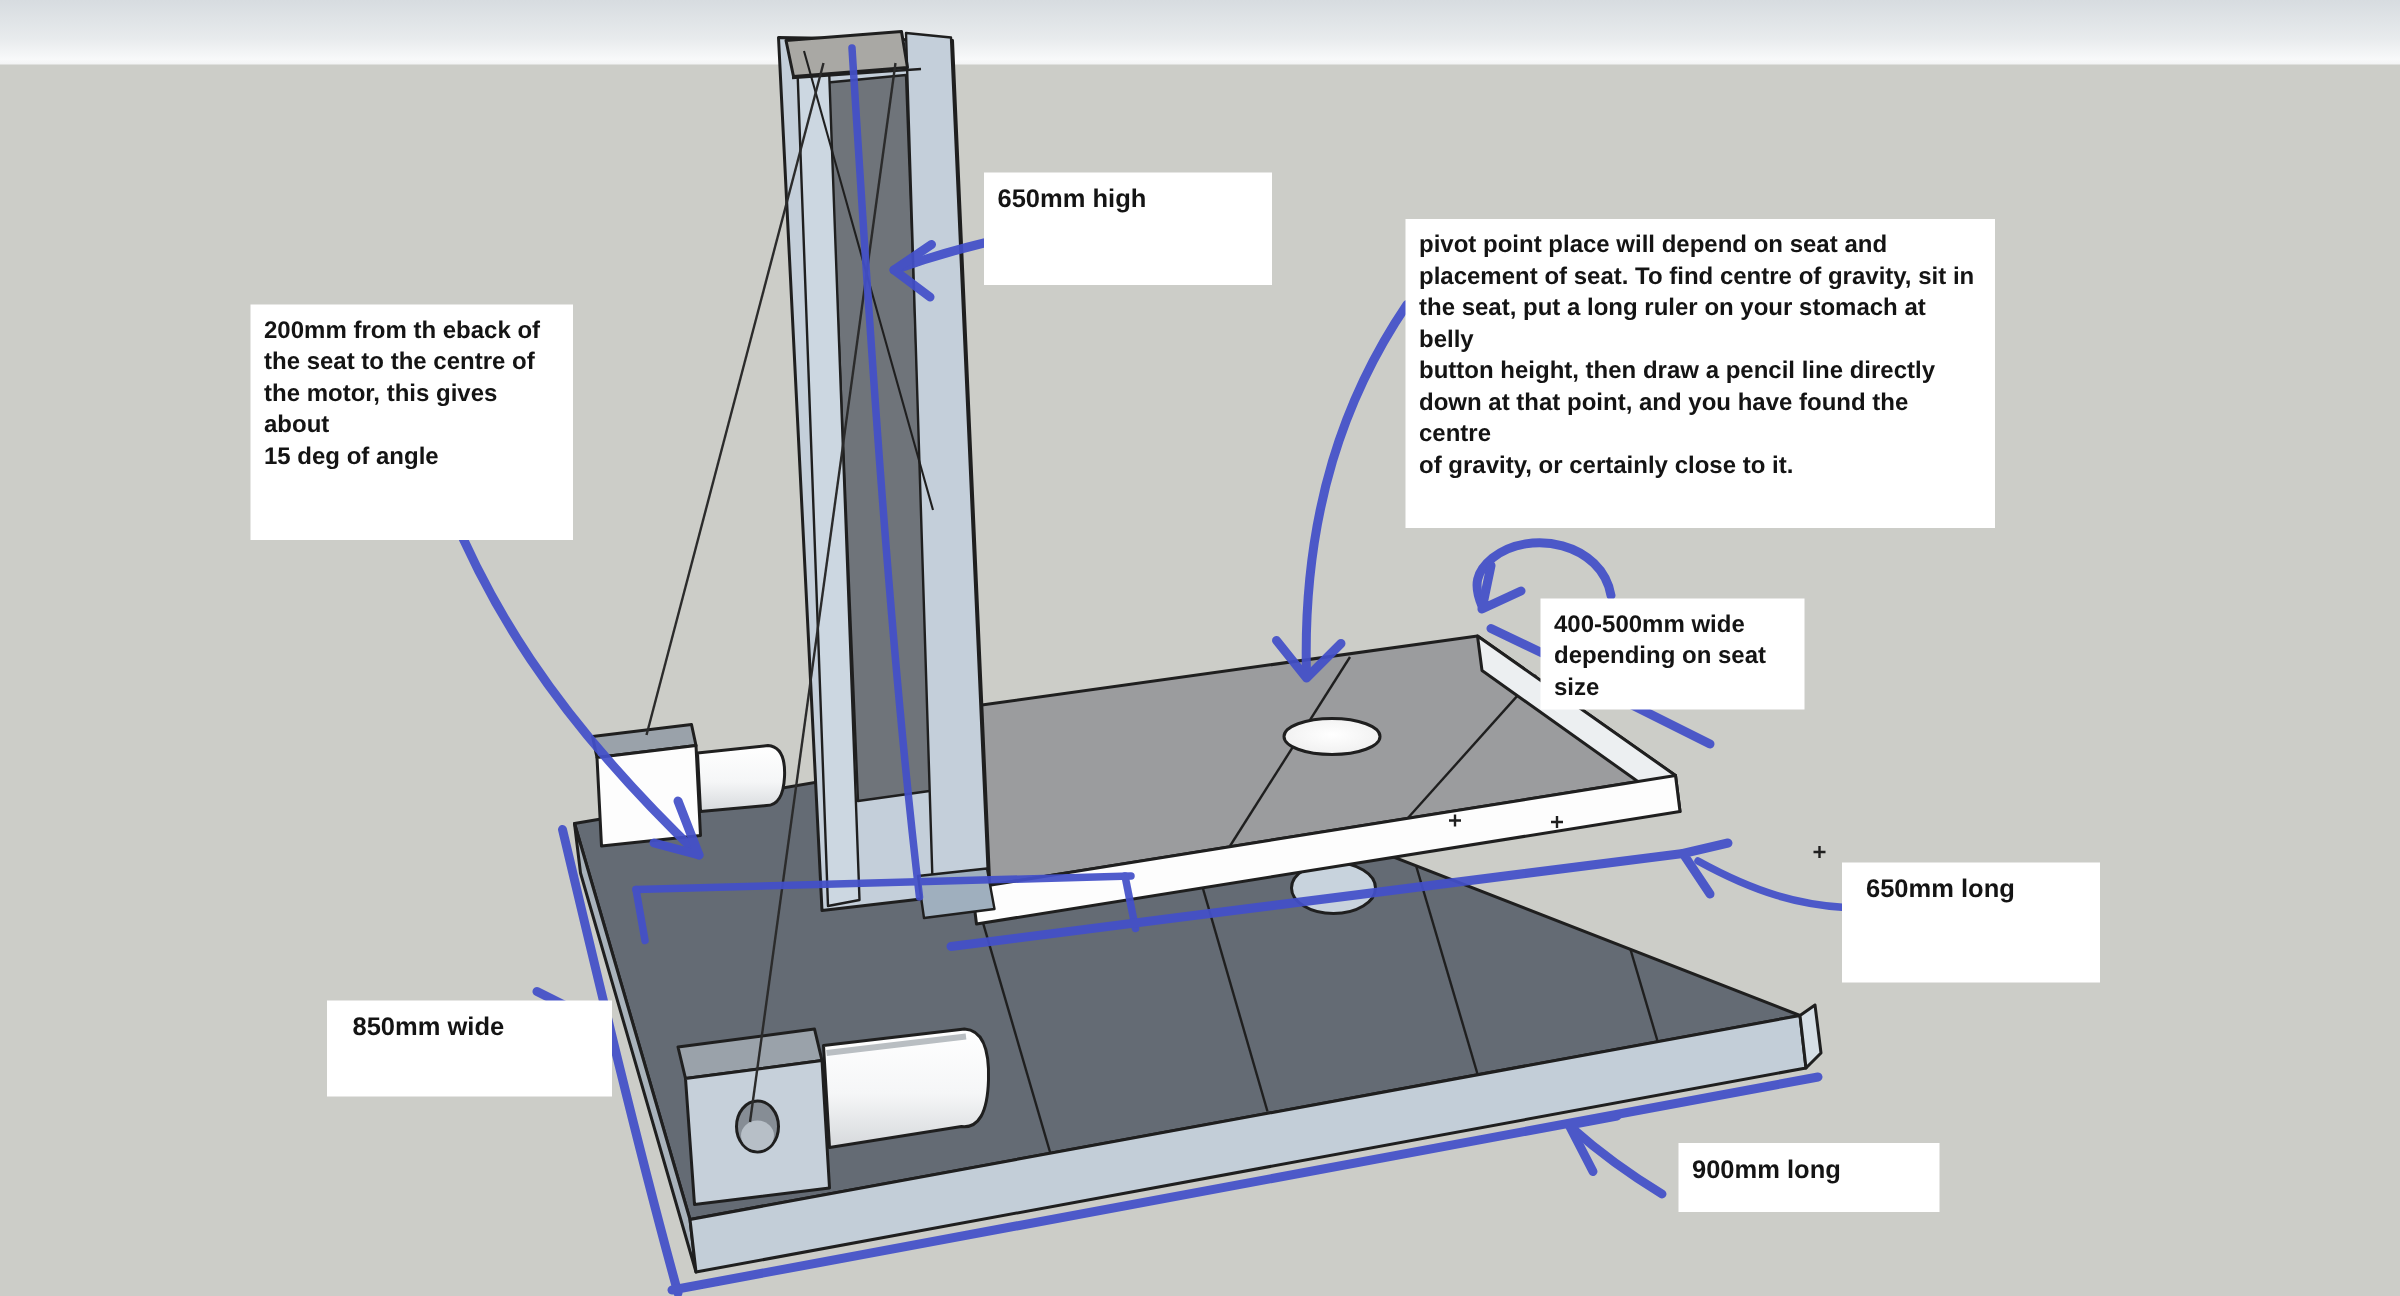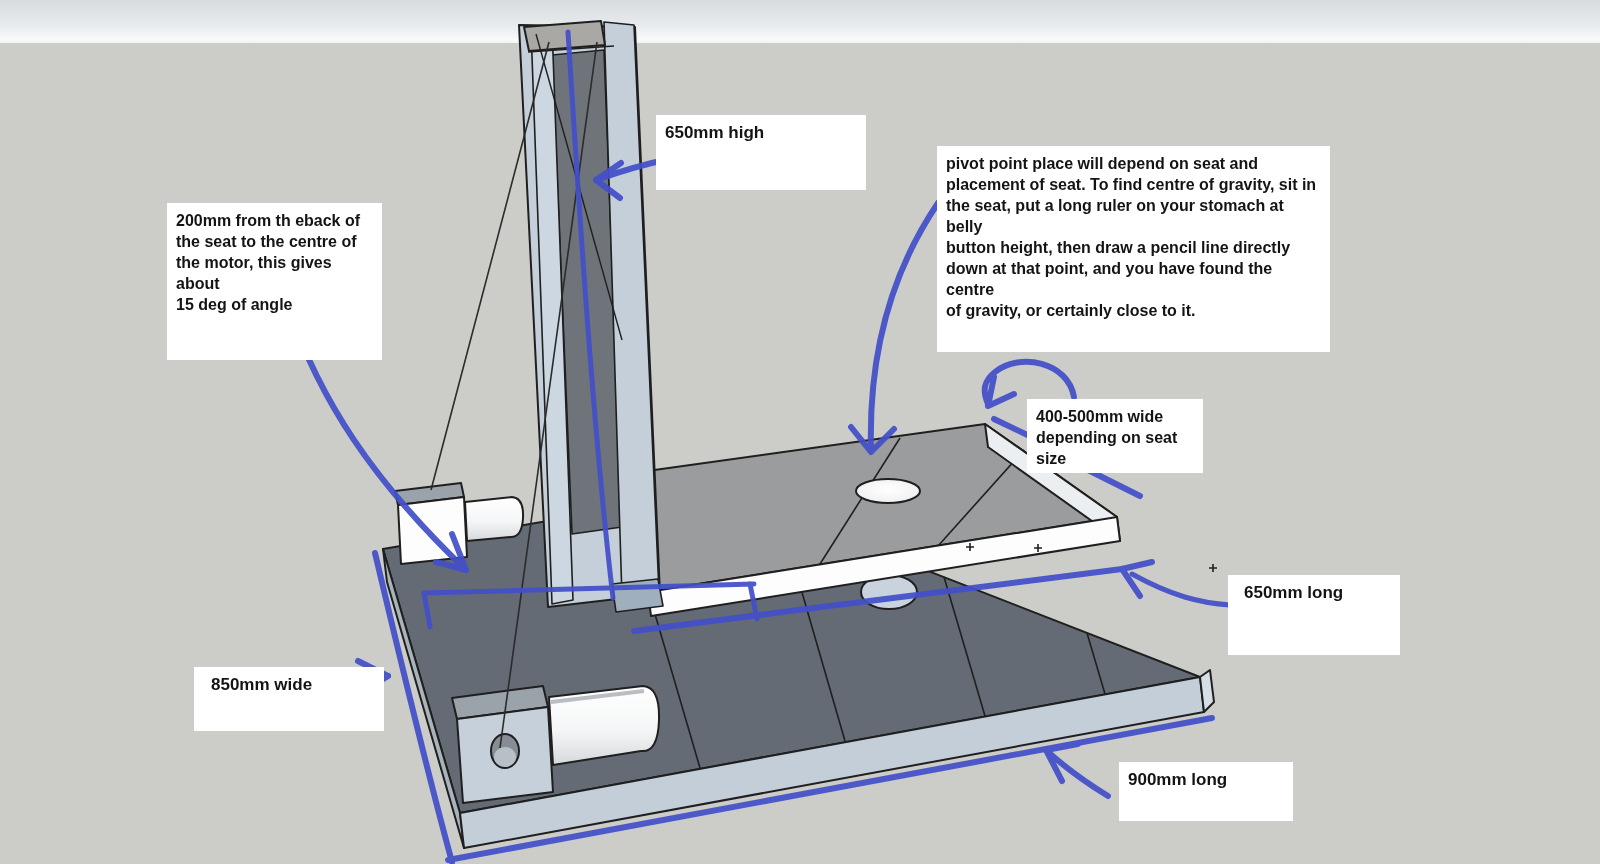--- a/index.html
+++ b/index.html
@@ -149,37 +149,37 @@
         <path d="M1086,469 L1140,496"></path>
       </g>
 
       <g stroke-width="6">
         <path d="M938,203 C898,262 868,340 871,450"></path>
         <path d="M871,452 L851,427 M871,452 L894,429"></path>
       </g>
     </g>
   </svg>
 
-  <div class="label single" style="left:656px;top:115px;width:210px;height:75px;">650mm high</div>
+  <div class="label single" style="left:656px;top:115px;width:192px;height:75px;">650mm high</div>
 
   <div class="label" style="left:148px;top:203px;width:215px;height:157px;margin-left:19px;">200mm from th eback of
 the seat to the centre of
 the motor, this gives about
 15 deg of angle</div>
 
   <div class="label" style="left:937px;top:114px;width:393px;height:206px;margin-top:32px;">pivot point place will depend on seat and
 placement of seat. To find centre of gravity, sit in
 the seat, put a long ruler on your stomach at belly
 button height, then draw a pencil line directly
 down at that point, and you have found the centre
 of gravity, or certainly close to it.</div>
 
   <div class="label" style="left:1027px;top:399px;width:176px;height:74px;">400-500mm wide
 depending on seat
 size</div>
 
   <div class="label single" style="left:1228px;top:575px;width:172px;height:80px;padding-left:16px;">650mm long</div>
 
-  <div class="label single" style="left:194px;top:667px;width:190px;height:64px;padding-left:17px;">850mm wide</div>
+  <div class="label single" style="left:218px;top:667px;width:190px;height:64px;padding-left:17px;">850mm wide</div>
 
-  <div class="label single" style="left:1119px;top:762px;width:174px;height:59px;">900mm long</div>
+  <div class="label single" style="left:1119px;top:762px;width:174px;height:46px;">900mm long</div>
 
 </div>
 
 </body></html>

